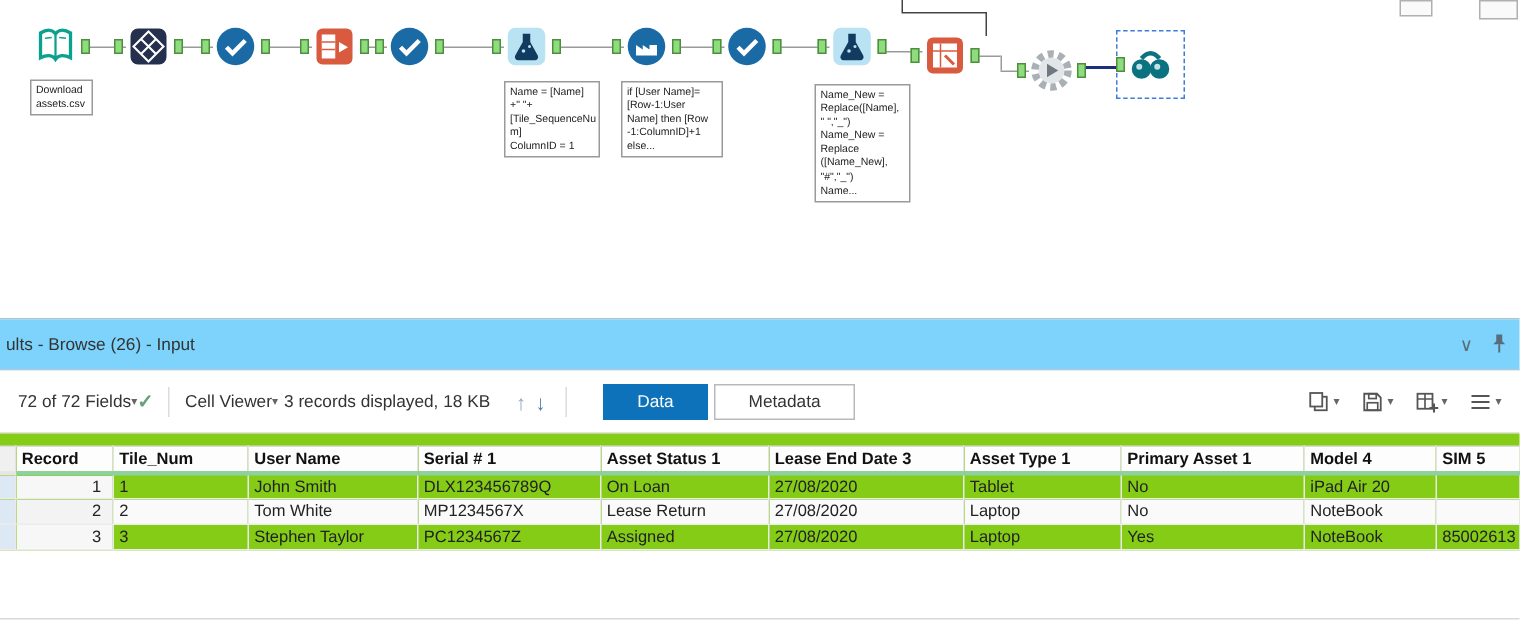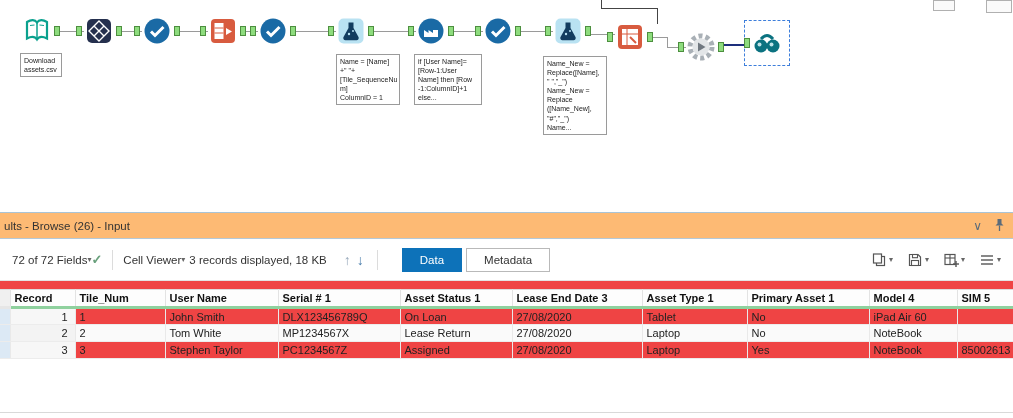--- a/index.html
+++ b/index.html
@@ -21,47 +21,47 @@
   .ann { position:absolute; background:#fff; border:1px solid #9a9a9a;
     font-size:7px; line-height:1.3; color:#222; padding:2px 3px;
     white-space:pre-line; cursor:pointer; }
   .sel-box { position:absolute; border:1px dashed #3d7edb; background:transparent; }
   .mini-btn { position:absolute; top:0; background:#fafafa; border:1px solid #b0b0b0;
     font-size:9px; color:#666; text-align:center; line-height:11px; }
 
   
   .results { position:absolute; top:212px; left:0; width:1013px; height:206px;
     border-top:1px solid #a9c4d6; background:#fff; }
-  .res-header { height:26px; background:#fdba74; border-bottom:1px solid #b4c9d8;
+  .res-header { height:34px; background:#7dd3fc; border-bottom:1px solid #b4c9d8;
     display:flex; align-items:center; padding:0 8px 0 4px; font-size:11.5px; color:#333; }
   .res-title { flex:1; white-space:nowrap; overflow:hidden; }
   .hdr-ico { margin-left:12px; color:#5a6b7a; font-size:12px; cursor:pointer; line-height:1; }
 
   .res-toolbar { height:42px; background:#fff; border-bottom:1px solid #e3e3e3;
     display:flex; align-items:center; padding:0 12px; font-size:11.5px; color:#333; }
   .tb-item { display:flex; align-items:center; cursor:pointer; white-space:nowrap; }
   .caret { font-size:8px; color:#666; }
   .tb-sep { width:1px; height:20px; background:#dcdcdc; margin:0 10px; }
   .tb-text { white-space:nowrap; color:#333; }
   .tb-arrow { font-size:14px; cursor:pointer; padding:0 3px; }
   .up { color:#96a8ba; } .down { color:#4a7dab; }
   .search-box { display:flex; align-items:center; gap:5px; width:228px; height:23px;
     border:1px solid #c4c4c4; border-radius:3px; padding:0 7px; margin-left:56px;
     background:#fff; }
   .search-box input { border:none; outline:none; flex:1; font-size:11.5px;
     font-family:"Liberation Sans", sans-serif; color:#333; background:transparent; }
-  .btn { height:24px; padding:0 17px; font-size:11.5px; cursor:pointer;
+  .btn { height:24px; padding:0 22px; font-size:11.5px; cursor:pointer;
     font-family:"Liberation Sans", sans-serif; }
   .btn-data { background:#0d72b9; color:#fff; border:1px solid #0d72b9; margin-left:14px; }
   .btn-meta { background:#fff; color:#333; border:1px solid #b9b9b9; margin-left:4px; }
   .icon-group { margin-left:auto; display:flex; align-items:center; gap:14px; }
   .tb-icon { display:flex; align-items:center; gap:2px; cursor:pointer; }
   .tb-icon svg { display:block; }
 
-  .res-body { padding-top:8px; background:#ef4444; }
+  .res-body { padding-top:8px; background:#84cc16; }
   table { width:1013px; border-collapse:collapse; table-layout:fixed; font-size:11px; }
   th { text-align:left; font-weight:700; color:#111; padding:2px 4px; height:18px;
     background:#fdfdfd; border-top:1px solid #dcdcdc; border-right:1px solid #e3e3e3;
     border-bottom:3px solid #8fd19e; white-space:nowrap; overflow:hidden; cursor:pointer; }
   th.gutter { background:#f0f0f0; border-bottom:3px solid #e6e6e6; }
   td { padding:1px 4px; height:17px; color:#222; border-right:1px solid #e9e9e9;
     border-bottom:1px solid #ececec; white-space:nowrap; overflow:hidden; cursor:default; }
   td.gutter { background:#dce9f5; }
   td.recnum { background:#f7f7f7; text-align:right; padding-right:7px; }
   tbody tr:nth-child(even) td { background-color:#fafafa; }
@@ -347,21 +347,21 @@
         <tr>
           <td class="gutter"></td>
           <td class="recnum">1</td>
           <td>1</td>
           <td>John Smith</td>
           <td>DLX123456789Q</td>
           <td>On Loan</td>
           <td>27/08/2020</td>
           <td>Tablet</td>
           <td>No</td>
-          <td>iPad Air 60</td>
+          <td>iPad Air 20</td>
           <td></td>
         </tr>
         <tr>
           <td class="gutter"></td>
           <td class="recnum">2</td>
           <td>2</td>
           <td>Tom White</td>
           <td>MP1234567X</td>
           <td>Lease Return</td>
           <td>27/08/2020</td>

